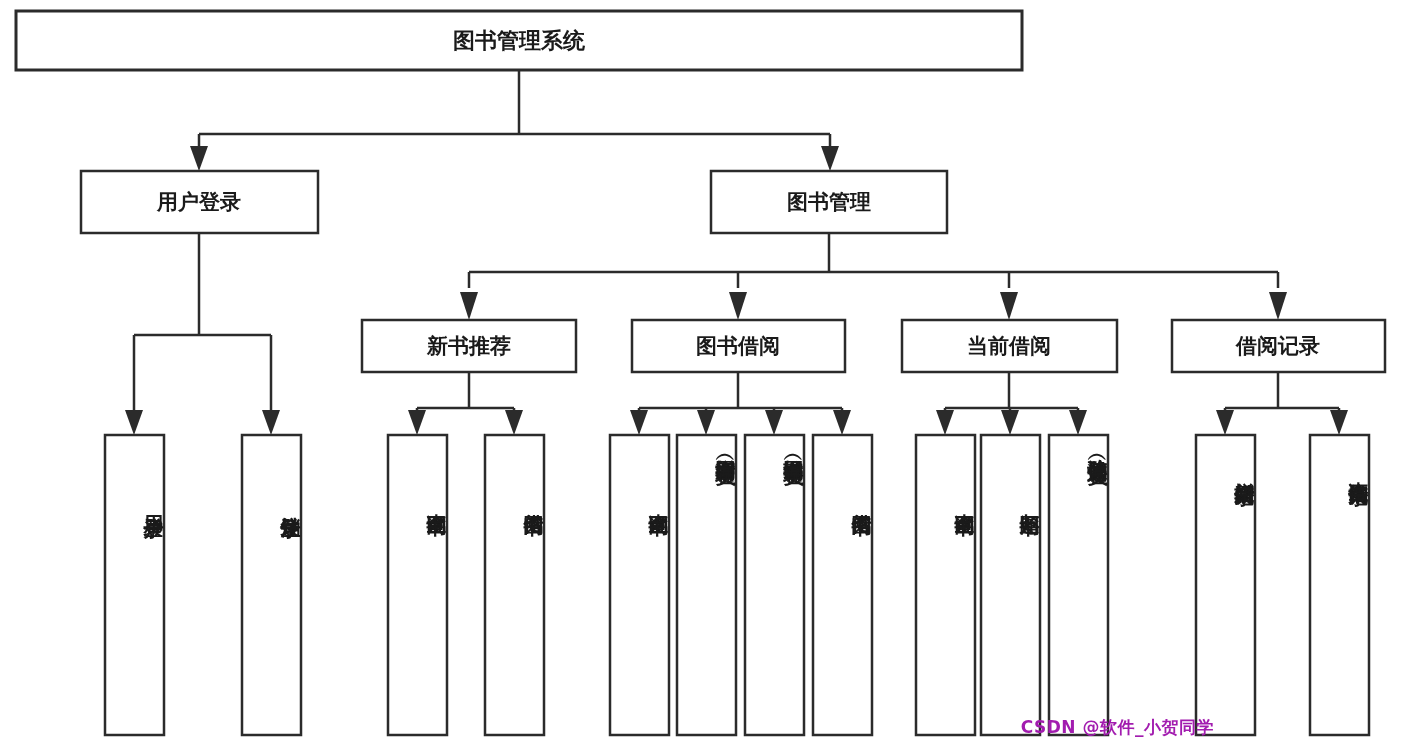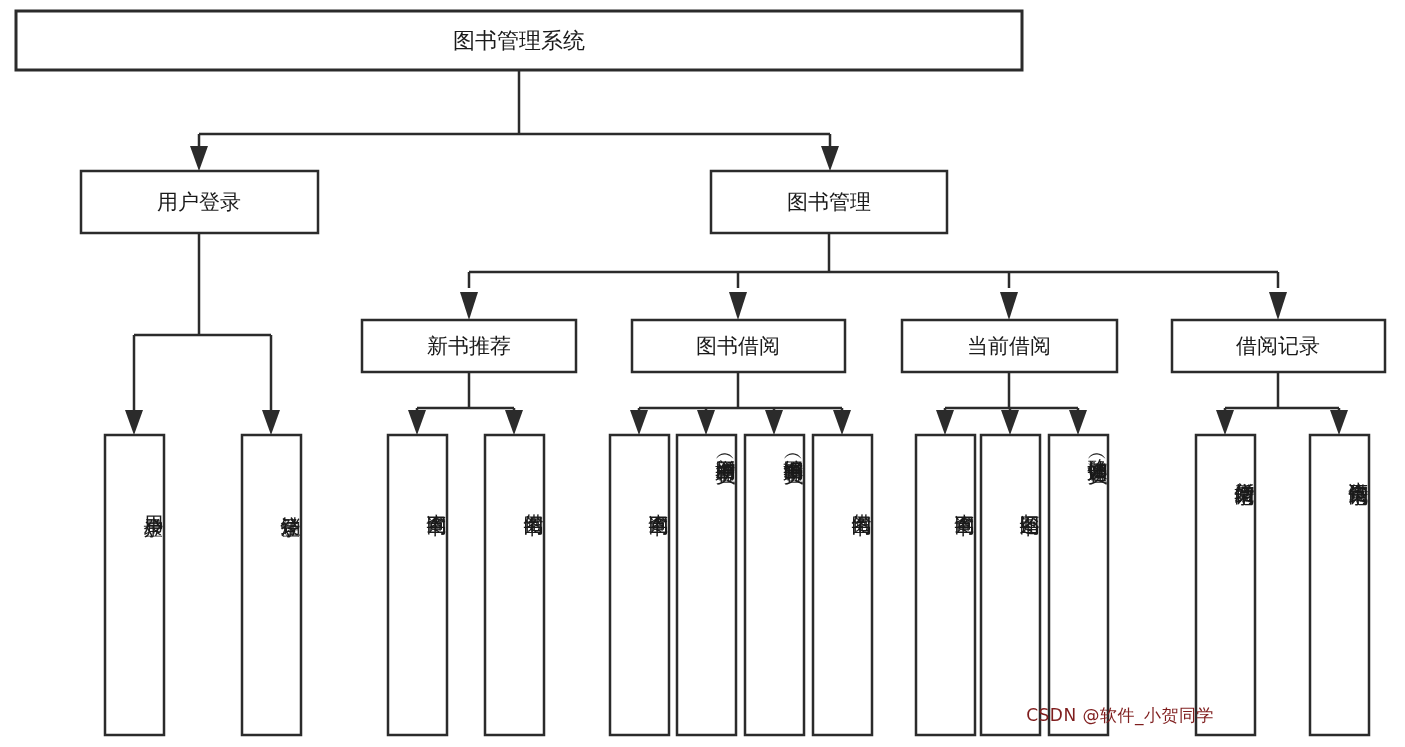--- a/index.html
+++ b/index.html
@@ -11,20 +11,21 @@
     width: 1405px;
     height: 747px;
     font-family: "DejaVu Sans", "Liberation Sans", sans-serif;
     overflow: hidden;
   }
   #diagram-root {
     position: relative;
     width: 1222px;
     height: 747px;
     background: #ffffff;
+    font-weight: bold;
   }
   svg#tree-svg {
     position: absolute;
     top: 0;
     left: 0;
     width: 1405px;
     height: 747px;
     display: block;
   }
   .node-box {
@@ -73,24 +74,24 @@
     writing-mode: vertical-rl;
     text-orientation: upright;
     letter-spacing: 1px;
     text-align: center;
     pointer-events: none;
     white-space: nowrap;
   }
   .watermark {
     position: absolute;
     right: 8px;
-    bottom: 20px;
+    bottom: 8px;
     font-family: "DejaVu Sans", "Liberation Sans", sans-serif;
     font-size: 17px;
-    color: #7f1d1d;
+    color: #a21caf;
     letter-spacing: 0.5px;
     white-space: nowrap;
   }
 </style>
 </head>
 <body>
 
 <div id="diagram-root">
 
   <svg id="tree-svg" viewBox="0 0 1405 747">

